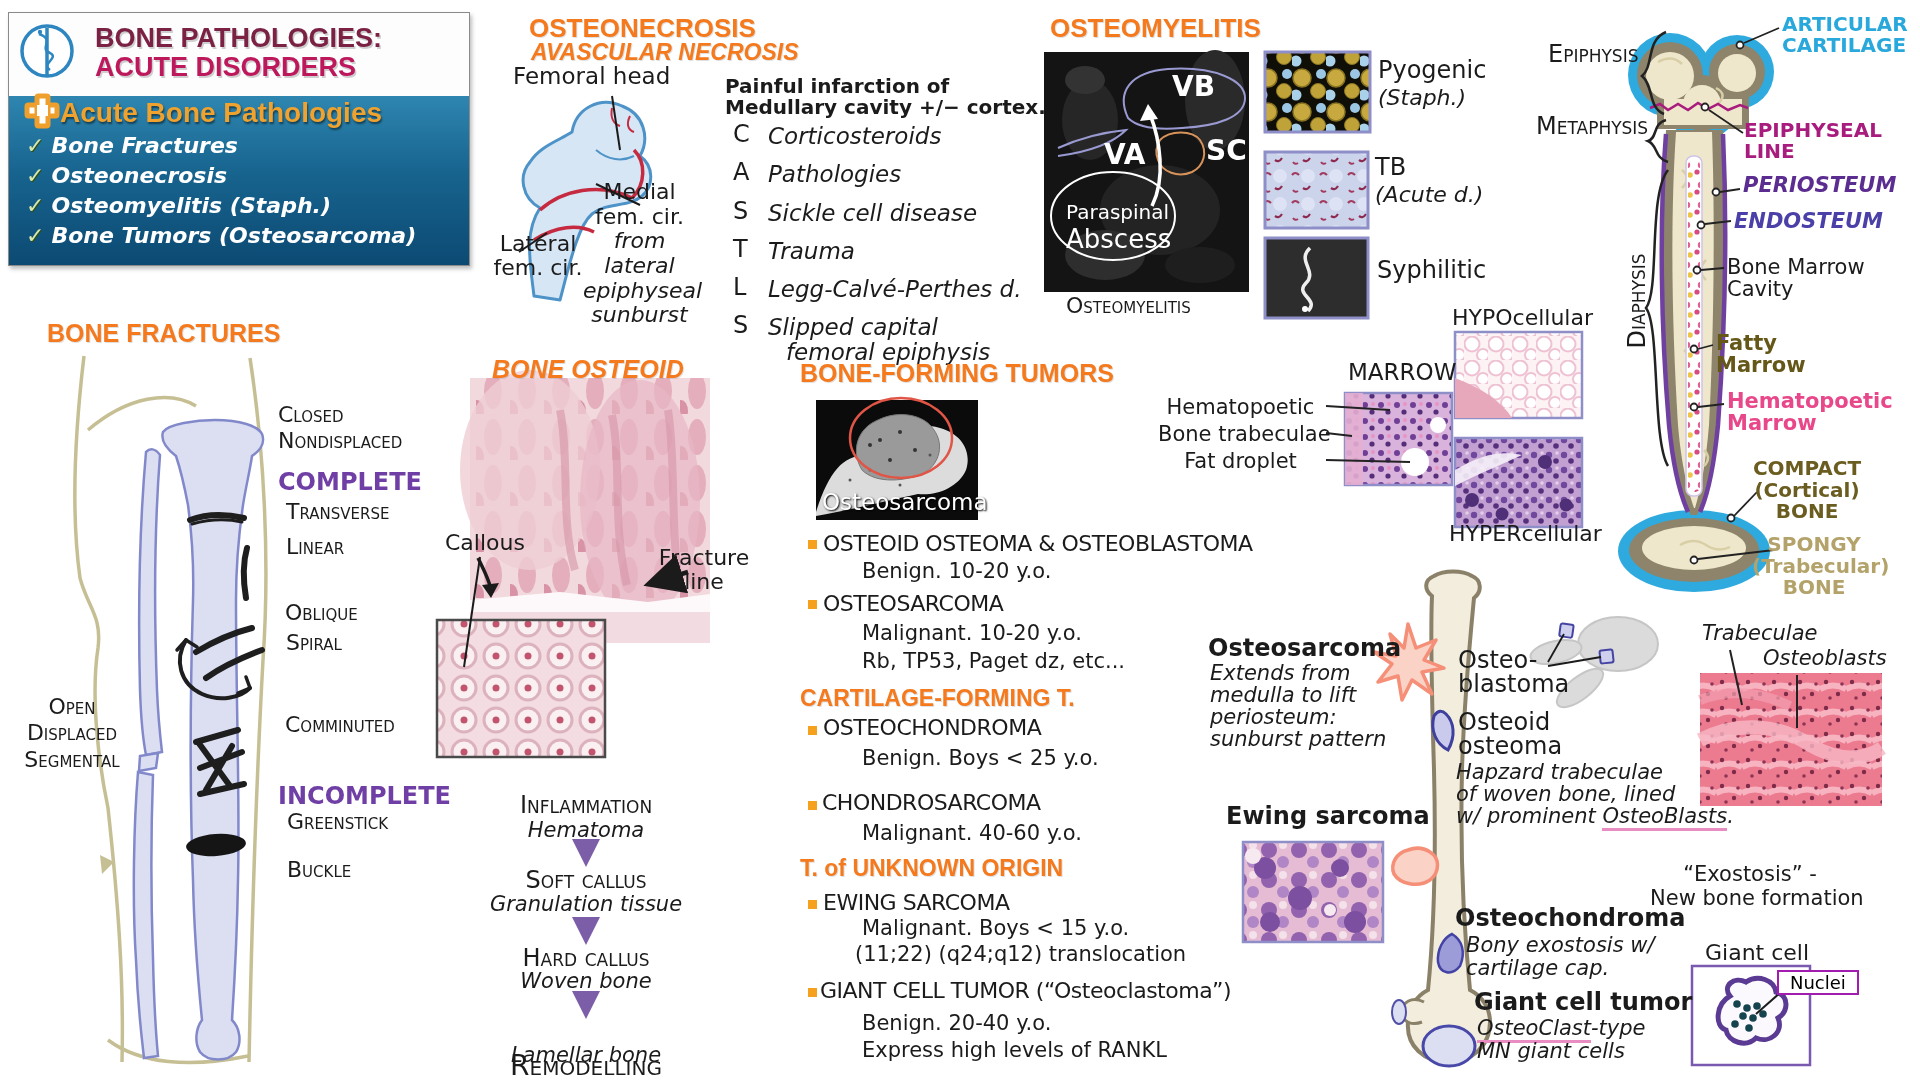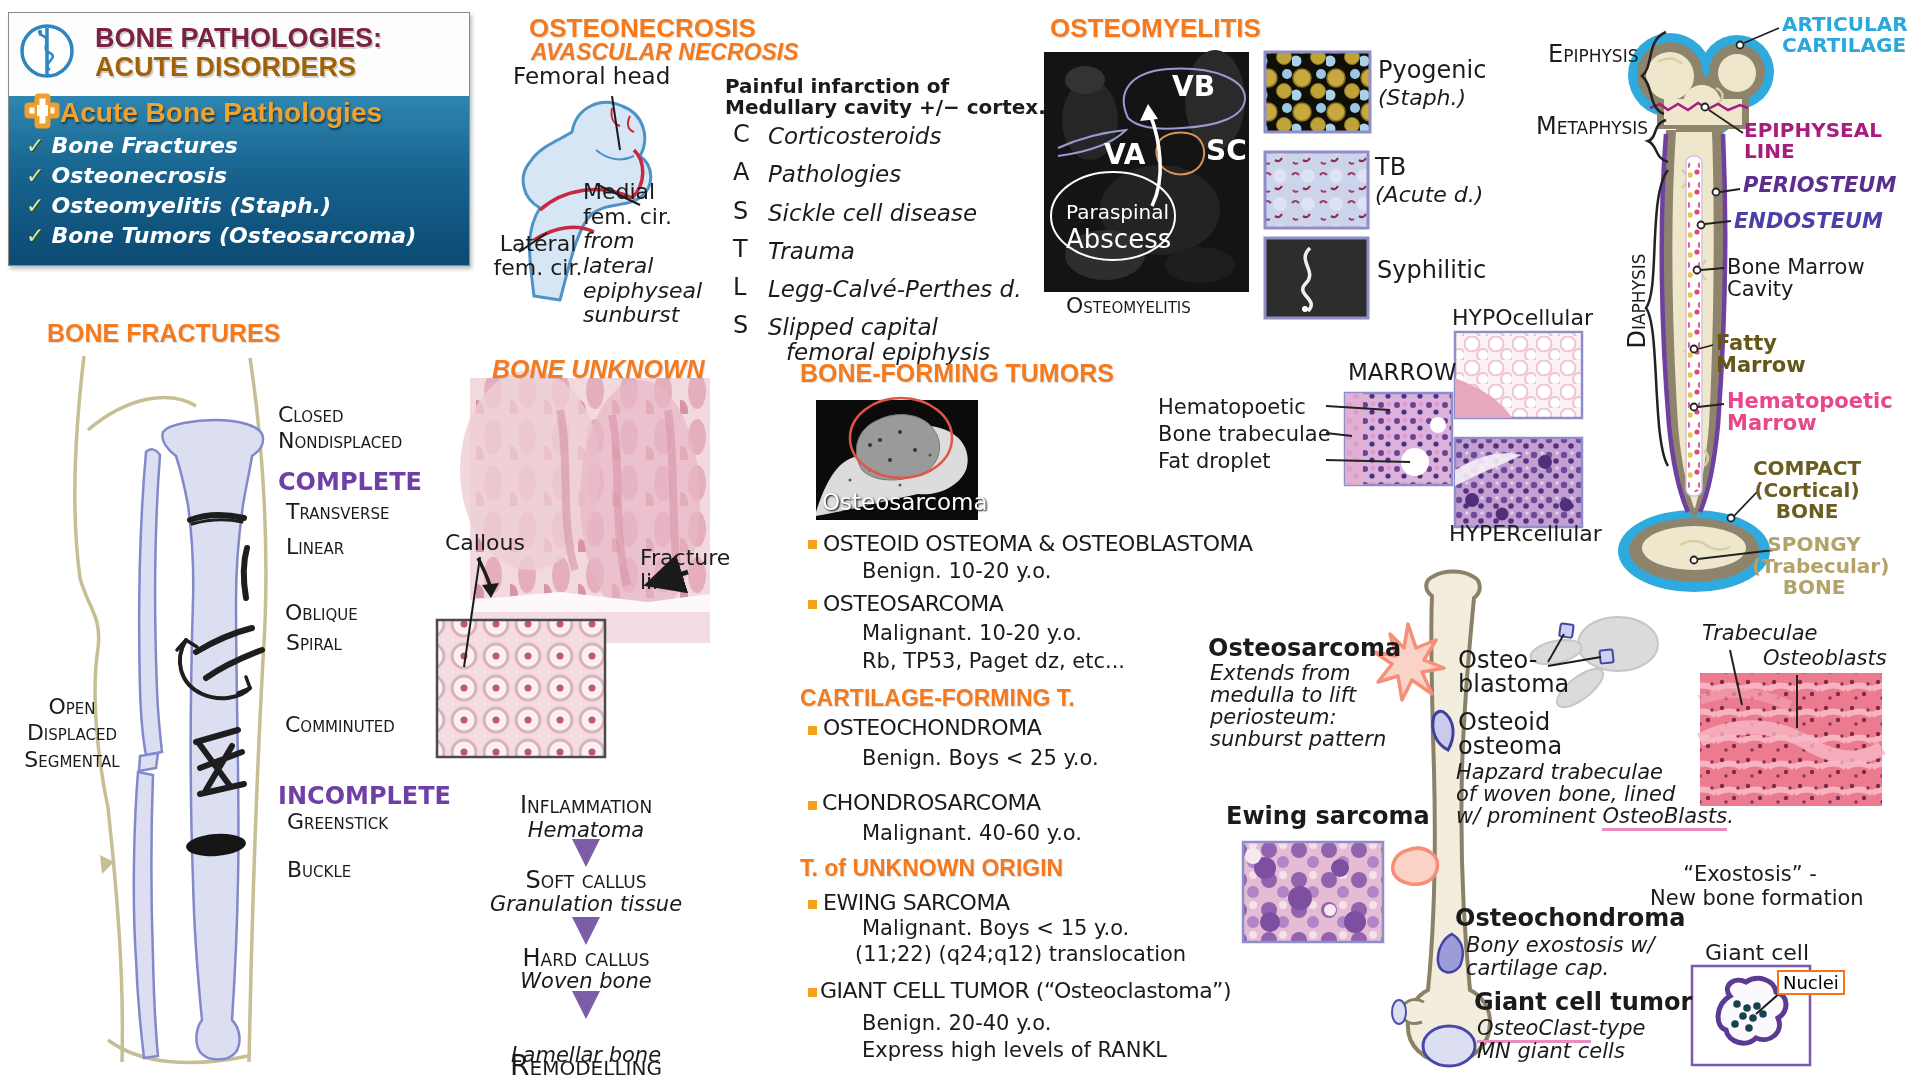--- a/index.html
+++ b/index.html
@@ -2,30 +2,30 @@
 <html><head>
 <meta charset="utf-8">
 <style>
   html,body{margin:0;padding:0;background:#fff}
   body{width:1920px;height:1080px;position:relative;overflow:h_idden;font-family:"DejaVu Sans",sans-serif}
   .lbl{position:absolute;white-space:nowrap;color:#1b1b1b;line-height:1.08;z-index:3}
   .sc{font-variant:small-caps}
   .it{font-style:italic}
   .b{font-weight:bold}
   .ctr{text-align:center}
-  .rt{text-align:left}
+  .rt{text-align:center}
   .hd{font-family:"Liberation Sans",sans-serif;font-weight:bold;color:#F5791D;text-shadow:1px 1px 0 rgba(130,130,130,.25)}
   .purple{color:#6F3FA6}
   .wh{color:#fff}
   .upink{border-bottom:3px solid #E98CC2}
   #art{position:absolute;left:0;top:0;z-index:2}
   #hdrbox{position:absolute;left:8px;top:12px;width:460px;height:252px;border:1px solid #8a8a8a;box-shadow:2px 3px 4px rgba(0,0,0,.25);z-index:1;background:#fdfdfd}
   #hdrblue{position:absolute;left:0;top:83px;width:100%;height:169px;background:linear-gradient(180deg,#2E86B0 0%,#17648F 45%,#0C4A73 100%)}
   .bullet{position:absolute;width:9px;height:9px;background:#F5A11D;z-index:3}
-  #nucleibox{position:absolute;border:2px solid #f97316;background:#fff;padding:0 4px;z-index:4}
+  #nucleibox{position:absolute;border:2px solid #a21caf;background:#fff;padding:0 11px;z-index:4}
 </style>
 </head>
 <body>
 
 <div id="hdrbox">
   <div id="hdrblue"></div>
 </div>
 
 <svg id="art" width="1920" height="1080" viewBox="0 0 1920 1080">
 <defs>
@@ -351,21 +351,21 @@
         <circle cx="1753" cy="1018" r="3.8"></circle>
         <circle cx="1763" cy="1014" r="3.8"></circle>
         <circle cx="1735" cy="1024" r="3.8"></circle>
         <circle cx="1749" cy="1028" r="3.8"></circle>
       </g>
   <line x1="1781" y1="992" x2="1756" y2="1014" stroke="#1b1b1b" stroke-width="2"></line>
 </g>
 </svg>
 
 <div class="lbl" style="left:95px;top:24px;font-size:27px;font-weight:bold;font-family:'Liberation Sans',sans-serif;color:#7B2144;text-shadow:1.5px 1.5px 0 rgba(0,0,0,.18)">BONE PATHOLOGIES:</div>
-<div class="lbl" style="left:95px;top:53px;font-size:27px;font-weight:bold;font-family:'Liberation Sans',sans-serif;color:#a16207;text-shadow:1.5px 1.5px 0 rgba(0,0,0,.18)">ACUTE DISORDERS</div>
+<div class="lbl" style="left:95px;top:53px;font-size:27px;font-weight:bold;font-family:'Liberation Sans',sans-serif;color:#be185d;text-shadow:1.5px 1.5px 0 rgba(0,0,0,.18)">ACUTE DISORDERS</div>
 <div class="lbl" style="left:60px;top:98px;font-size:28px;font-weight:bold;font-family:'Liberation Sans',sans-serif;color:#F0A22E;text-shadow:1px 2px 2px rgba(0,0,0,.5)">Acute Bone Pathologies</div>
 <div class="lbl" style="left:26px;top:134px;font-size:22px"><span style="color:#d8e8b0;font-weight:bold;text-shadow:1px 1px 0 #2f4f10">✓</span> <span class="it b wh">Bone Fractures</span></div>
 <div class="lbl" style="left:26px;top:164px;font-size:22px"><span style="color:#d8e8b0;font-weight:bold;text-shadow:1px 1px 0 #2f4f10">✓</span> <span class="it b wh">Osteonecrosis</span></div>
 <div class="lbl" style="left:26px;top:194px;font-size:22px"><span style="color:#d8e8b0;font-weight:bold;text-shadow:1px 1px 0 #2f4f10">✓</span> <span class="it b wh">Osteomyelitis (Staph.)</span></div>
 <div class="lbl" style="left:26px;top:224px;font-size:22px"><span style="color:#d8e8b0;font-weight:bold;text-shadow:1px 1px 0 #2f4f10">✓</span> <span class="it b wh">Bone Tumors (Osteosarcoma)</span></div>
 
 <div class="lbl hd" style="left:529px;top:14px;font-size:26px">OSTEONECROSIS</div>
 <div class="lbl hd it" style="left:531px;top:40px;font-size:23px">AVASCULAR NECROSIS</div>
 <div class="lbl" style="left:513px;top:64px;font-size:23px">Femoral head</div>
 <div class="lbl ctr" style="left:483px;top:232px;width:110px;font-size:22px">
@@ -446,21 +446,21 @@
 <div class="lbl sc" style="left:285px;top:713px;font-size:22px">Comminuted</div>
 <div class="lbl sc ctr" style="left:8px;top:694px;width:128px;font-size:22px;line-height:1.2">
   <div>Open</div>
   <div>Displaced</div>
   <div>Segmental</div>
 </div>
 <div class="lbl sc b purple" style="left:278px;top:784px;font-size:24px">INCOMPLETE</div>
 <div class="lbl sc" style="left:287px;top:810px;font-size:22px">Greenstick</div>
 <div class="lbl sc" style="left:287px;top:858px;font-size:22px">Buckle</div>
 
-<div class="lbl hd it" style="left:492px;top:356px;font-size:25px">BONE UNKNOWN</div>
+<div class="lbl hd it" style="left:492px;top:356px;font-size:25px">BONE OSTEOID</div>
 <div class="lbl" style="left:445px;top:531px;font-size:22px">Callous</div>
 <div class="lbl rt" style="left:640px;top:546px;width:128px;font-size:22px">
   <div>Fracture</div>
   <div>line</div>
 </div>
 <div class="lbl sc ctr" style="left:450px;top:793px;width:272px;font-size:24px">Inflammation</div>
 <div class="lbl it ctr" style="left:450px;top:819px;width:272px;font-size:21px">Hematoma</div>
 <div class="lbl sc ctr" style="left:450px;top:868px;width:272px;font-size:24px">Soft callus</div>
 <div class="lbl it ctr" style="left:450px;top:893px;width:272px;font-size:21px">Granulation tissue</div>
 <div class="lbl sc ctr" style="left:450px;top:946px;width:272px;font-size:24px">Hard callus</div>

